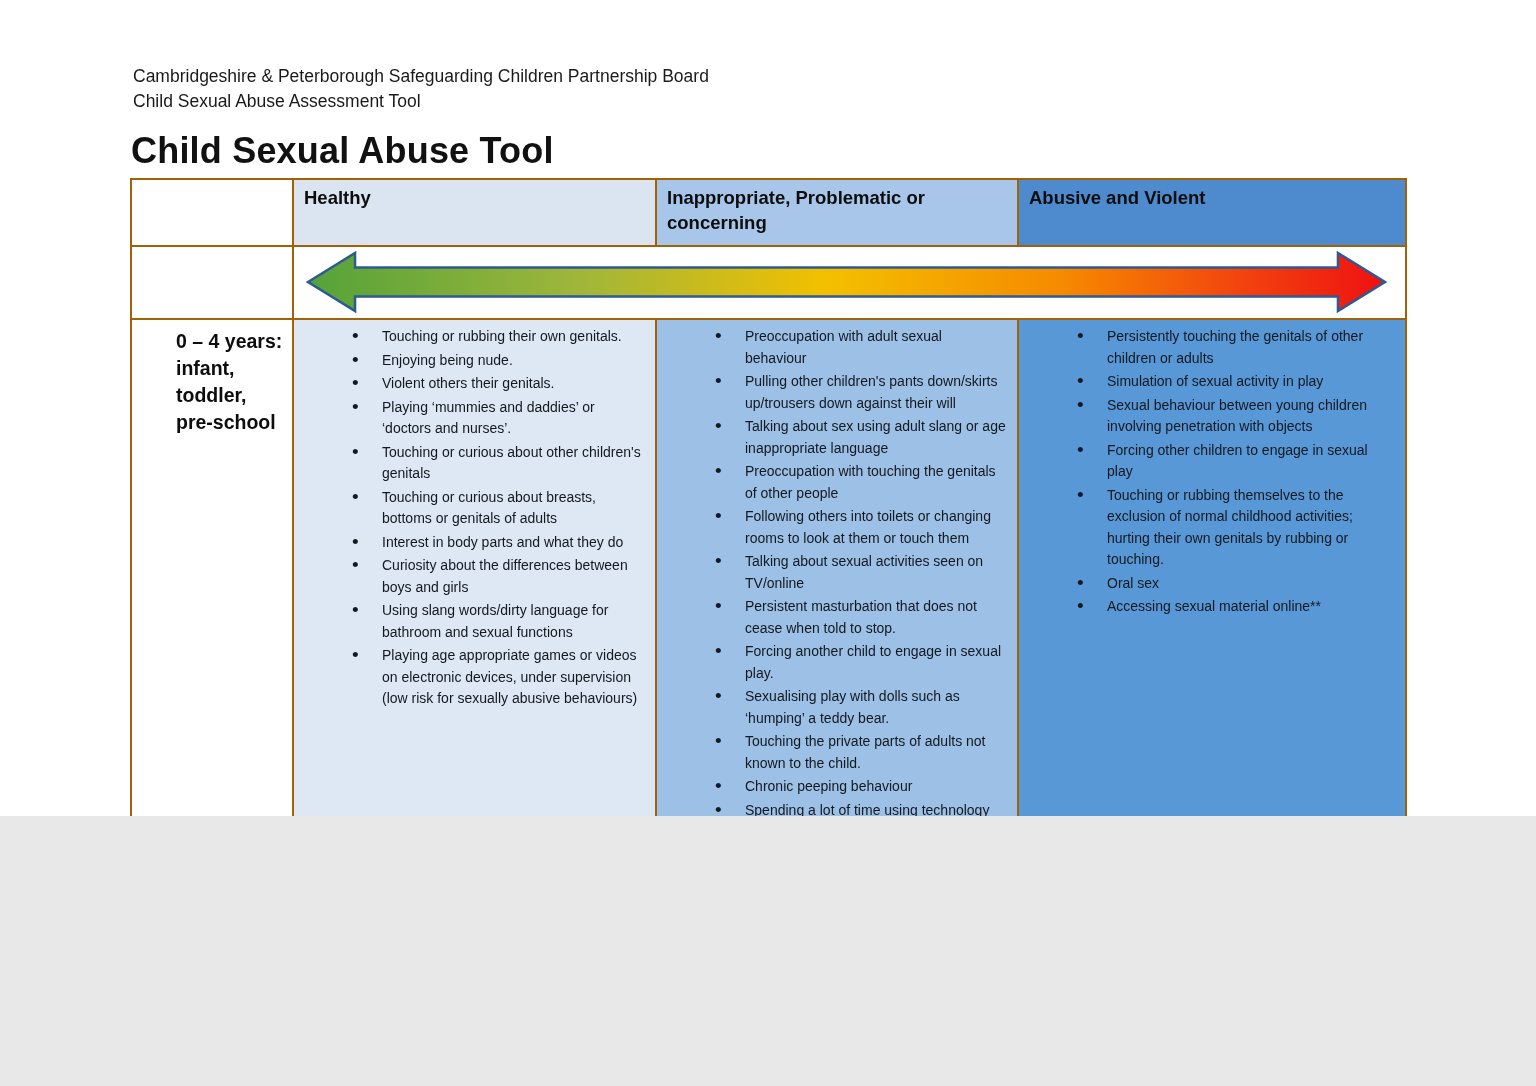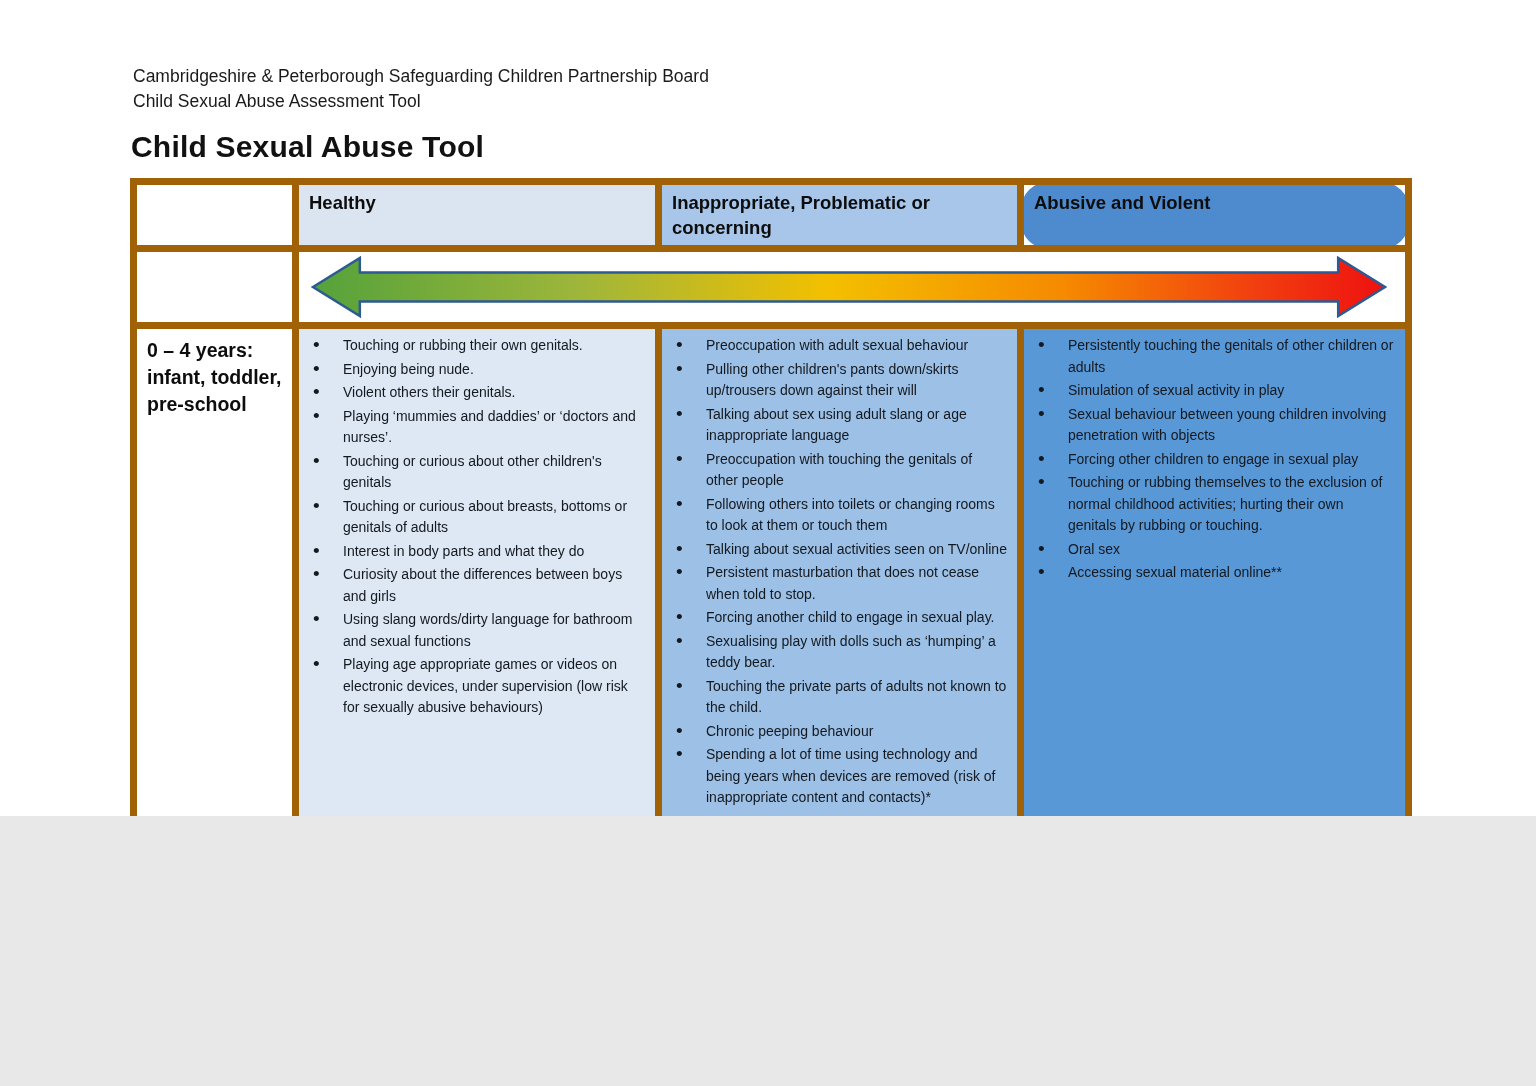--- a/index.html
+++ b/index.html
@@ -18,61 +18,61 @@
     left: 133px;
     top: 64px;
     font-size: 17.5px;
     line-height: 25px;
     color: #1a1a1a;
   }
   .title {
     position: absolute;
     left: 131px;
     top: 130px;
-    font-size: 30px;
+    font-size: 36px;
     font-weight: 700;
     letter-spacing: 0.2px;
     color: #111;
   }
   table.csa-table {
     position: absolute;
     left: 130px;
     top: 178px;
     width: 1275px;
     border-collapse: collapse;
     table-layout: fixed;
   }
   .csa-table td, .csa-table th {
-    border: 7px solid #a16207;
+    border: 2px solid #a16207;
     vertical-align: top;
     text-align: left;
   }
   .col-w1 { width: 162px; }
   .col-w2 { width: 363px; }
   .col-w3 { width: 362px; }
   .col-w4 { width: 388px; }
   tr.header-row th {
     height: 67px;
     padding: 5px 10px;
     font-size: 18.5px;
     font-weight: 700;
     line-height: 25px;
     color: #0d0d0d;
   }
   .bg-blank       { background: #ffffff; }
   .bg-healthy-h   { background: #dbe5f2; }
   .bg-inapp-h     { background: #a7c6ea; }
-  .bg-abusive-h   { background: #4e8bce; border-radius: 27px; }
+  .bg-abusive-h   { background: #4e8bce; }
   .bg-healthy     { background: #dde8f4; }
   .bg-inapp       { background: #9cc0e6; }
   .bg-abusive     { background: #5898d6; }
   tr.arrow-row td { height: 73px; background: #ffffff; }
   .arrow-cell { vertical-align: middle; padding: 4px 18px 4px 12px; }
   .arrow-cell svg { display: block; width: 100%; height: 62px; }
-  tr.body-row td { height: 612px; }
+  tr.body-row td { height: 612px; padding-left: 44px; }
   .age-cell {
     padding: 8px 8px 8px 10px;
     font-size: 19.5px;
     font-weight: 700;
     line-height: 27px;
     background: #ffffff;
     color: #0d0d0d;
   }
   .list-cell { padding: 6px 6px 4px 0; }
   ul.bullets { list-style: none; }

